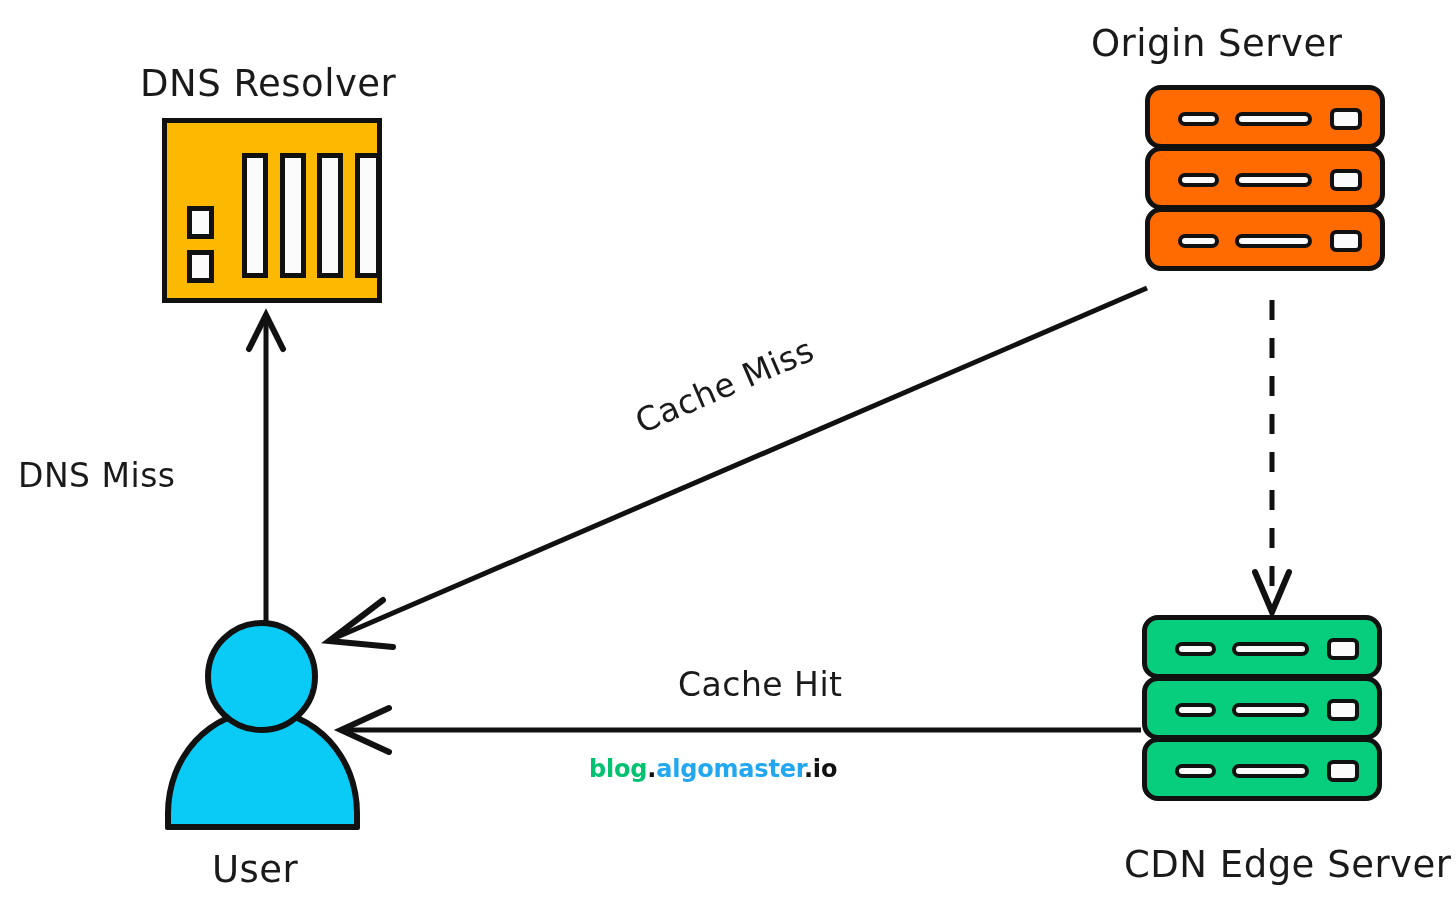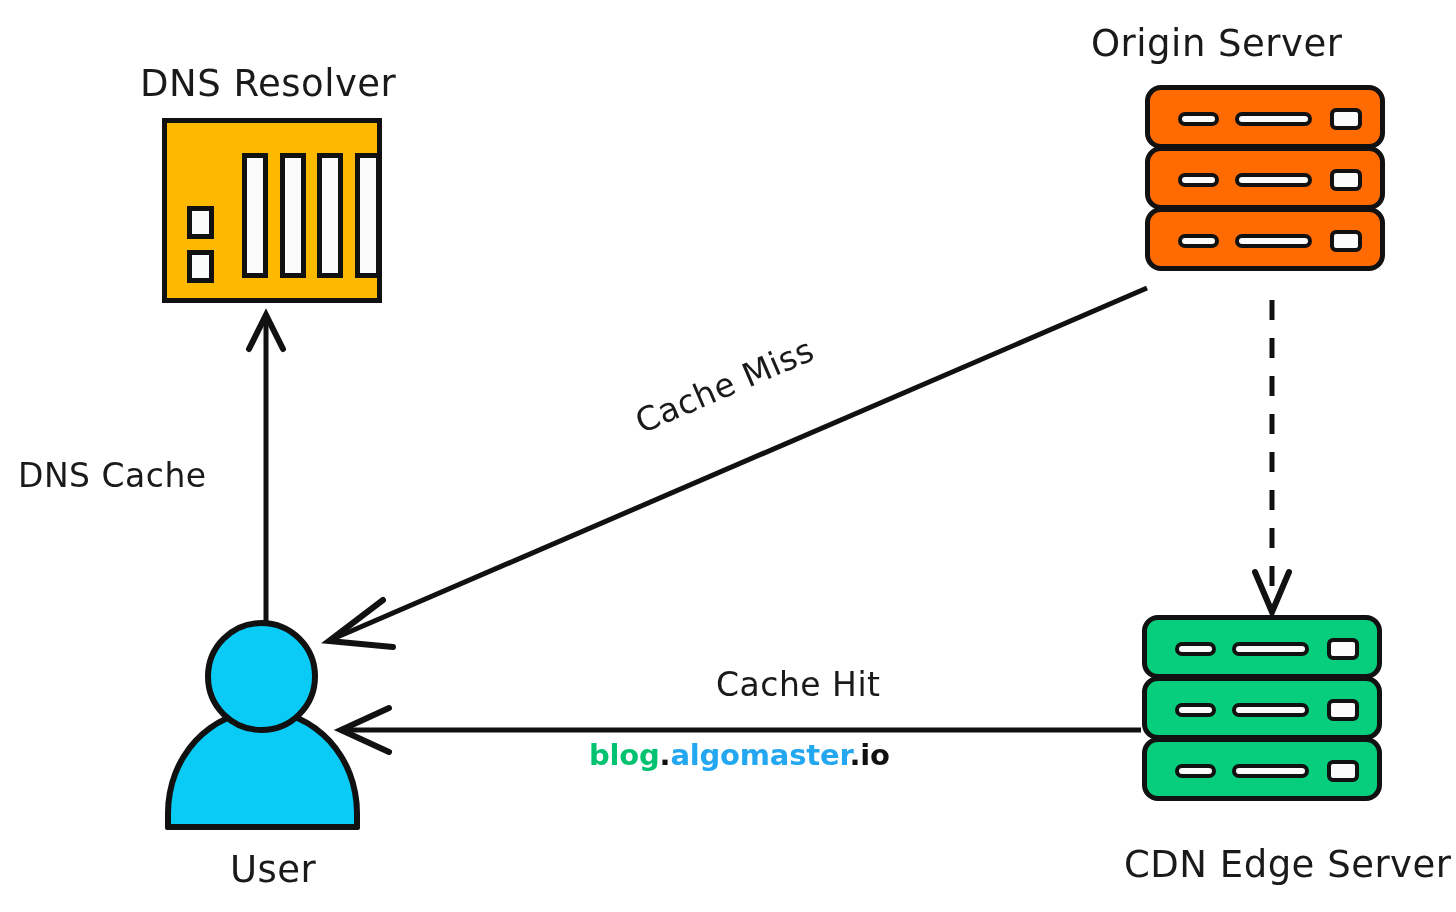--- a/index.html
+++ b/index.html
@@ -147,22 +147,22 @@
   }
   #connectors line, #connectors polyline, #connectors path {
     stroke: #111111;
     fill: none;
   }
 
   
   #watermark {
     position: absolute;
     left: 589px;
-    top: 738px;
-    font-size: 29px;
+    top: 755px;
+    font-size: 24px;
     font-weight: bold;
     font-family: "DejaVu Sans", sans-serif;
     letter-spacing: -0.2px;
   }
   #watermark .wm-blog { color: #00C271; }
   #watermark .wm-dot  { color: #111111; }
   #watermark .wm-algo { color: #22A7F0; }
   #watermark .wm-io   { color: #111111; }
 </style>
 </head>
@@ -238,25 +238,25 @@
       <span class="pill p2"></span>
       <span class="led"></span>
     </div>
   </div>
   <div class="label node-label" style="left:1096px; top:843px;margin-left:28px;">CDN Edge Server</div>
 
   <div id="user-icon">
     <div class="head"></div>
     <div class="body"></div>
   </div>
-  <div class="label node-label" style="left:212px; top:848px;margin-left:18px;">User</div>
-
-  <div class="label edge-label" style="left:18px; top:456px;">DNS Cache</div>
+  <div class="label node-label" style="left:212px; top:848px;">User</div>
+
+  <div class="label edge-label" style="left:18px; top:456px;">DNS Miss</div>
 
   <div class="label edge-label" style="left:645px; top:402px; transform: rotate(-23.3deg); transform-origin: left bottom;">Cache Miss</div>
 
-  <div class="label edge-label" style="left:716px; top:665px;">Cache Hit</div>
+  <div class="label edge-label" style="left:678px; top:665px;">Cache Hit</div>
 
   <div id="watermark">
     <span class="wm-blog">blog</span><span class="wm-dot">.</span><span class="wm-algo">algomaster</span><span class="wm-io">.io</span>
   </div>
 
 </div>
 
 </body></html>

